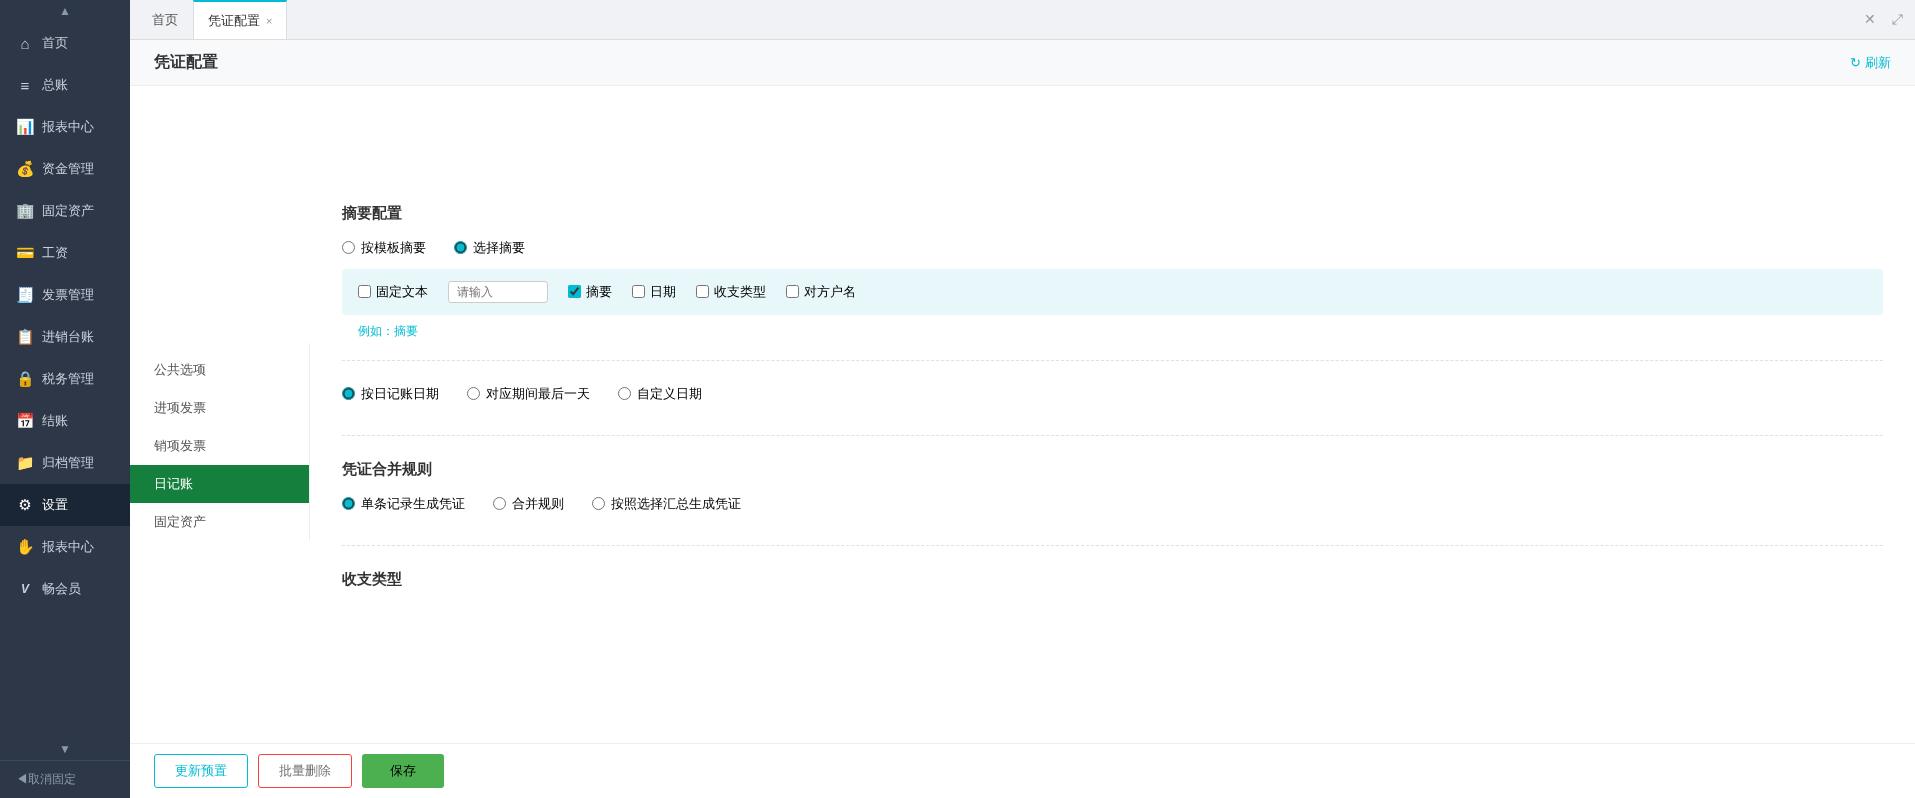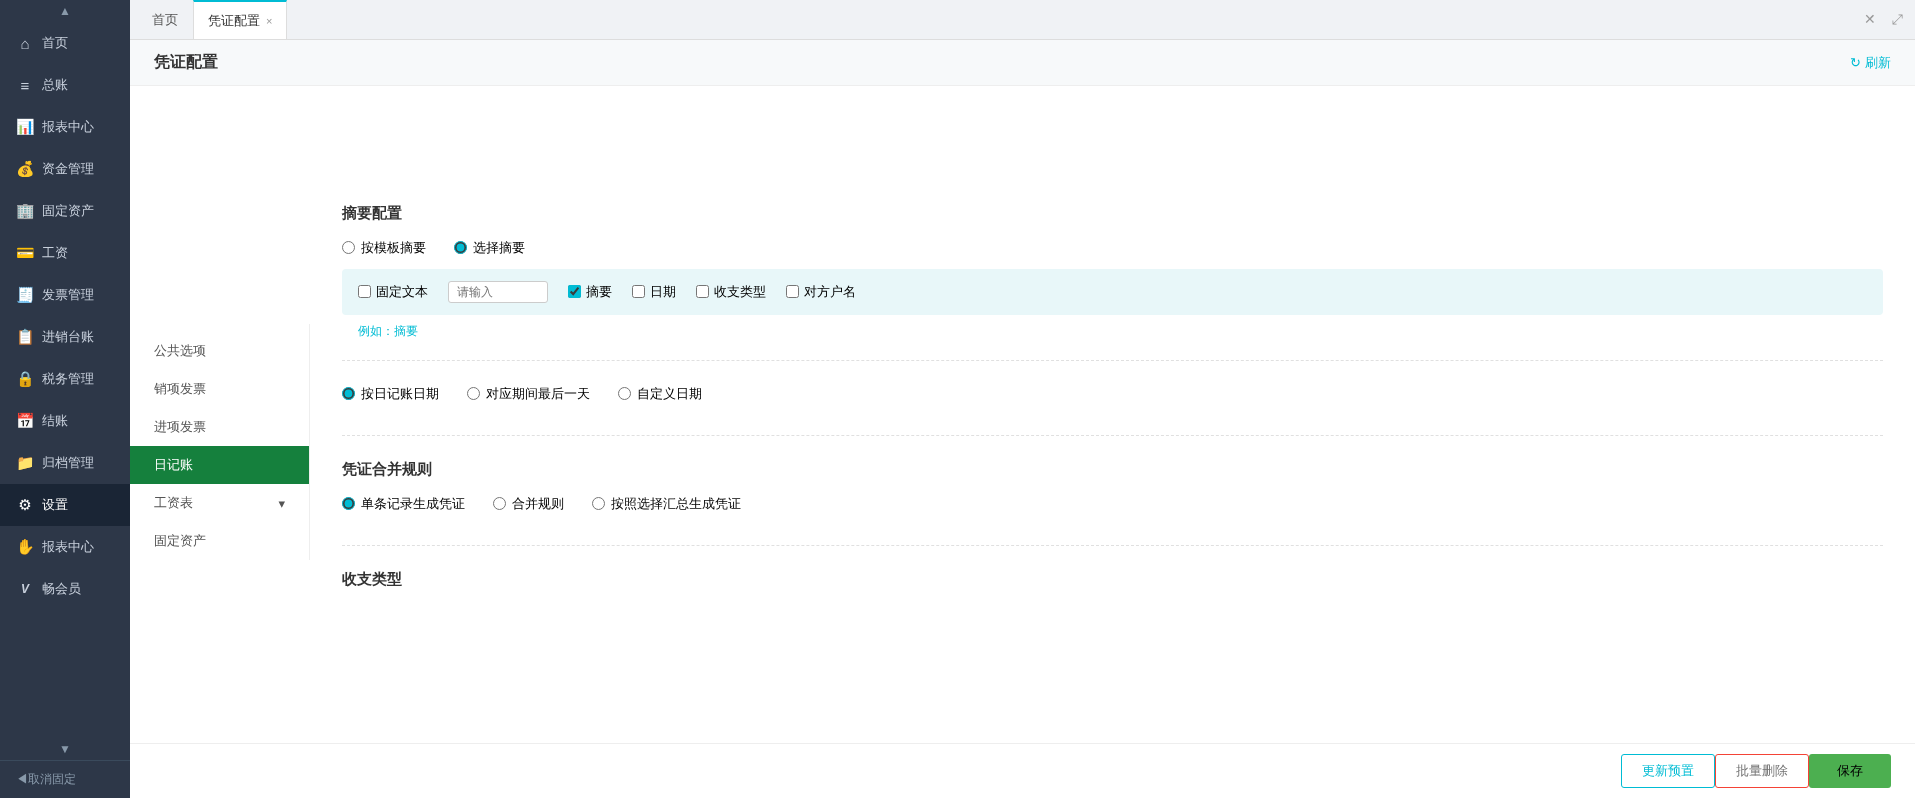--- a/index.html
+++ b/index.html
@@ -224,21 +224,21 @@
     
     .bottom-bar {
       position: absolute;
       bottom: 0;
       right: 0;
       left: 130px;
       background: #fff;
       border-top: 1px solid #eee;
       padding: 10px 24px;
       display: flex;
-      justify-content: flex-end;
+      gap: 10px;
       z-index: 10;
     }
     .btn {
       padding: 7px 20px;
       border-radius: 3px;
       border: none;
       cursor: pointer;
       font-size: 13px;
     }
     .btn-outline-green {
@@ -360,31 +360,27 @@
       </div>
     </div>
 
     <div class="layout">
 
       <div class="left-nav">
         <div class="left-nav-item">
           <span>公共选项</span>
         </div>
         <div class="left-nav-item">
+          <span>进项发票</span>
+        </div>
+        <div class="left-nav-item">
           <span>销项发票</span>
-        </div>
-        <div class="left-nav-item">
-          <span>进项发票</span>
         </div>
         <div class="left-nav-item active">
           <span>日记账</span>
-        </div>
-        <div class="left-nav-item">
-          <span>工资表</span>
-          <span>▾</span>
         </div>
         <div class="left-nav-item">
           <span>固定资产</span>
         </div>
       </div>
 
       <div class="right-content">
 
         <div class="section">
           <div class="section-title">摘要配置</div>

